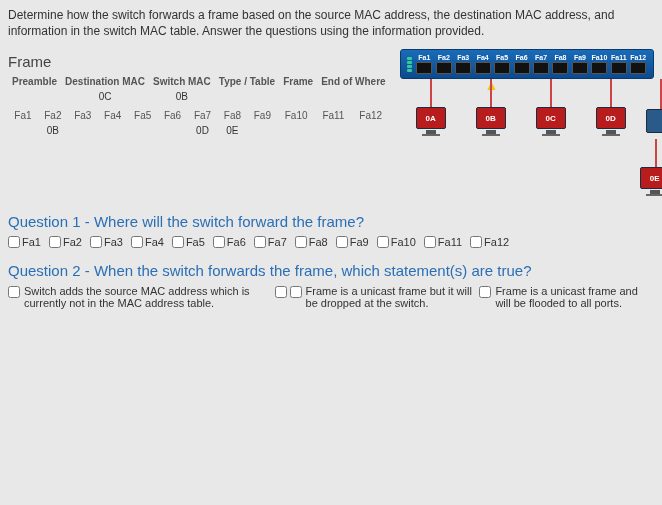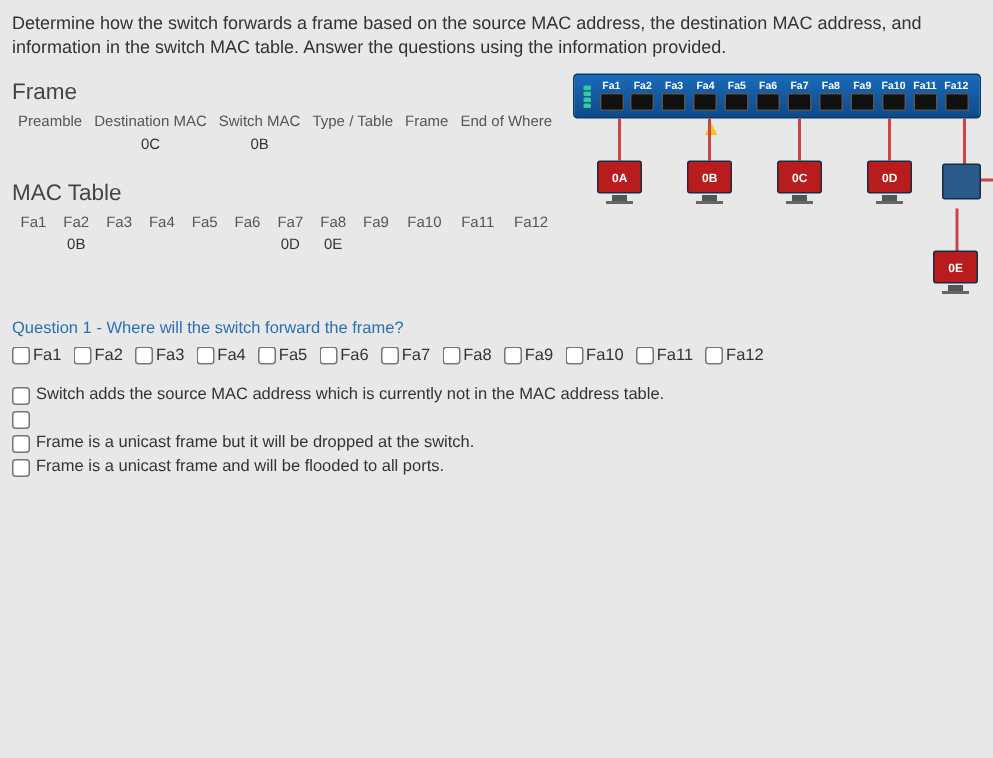--- a/index.html
+++ b/index.html
@@ -2,44 +2,44 @@
 <html><head>
 <meta charset="utf-8">
 <style>
 body{font-family:Arial,sans-serif;font-size:12px;color:#333;background:#e8e8e8;margin:0;padding:8px;width:662px;box-sizing:border-box}
 .intro{font-size:12px;margin-bottom:10px;line-height:1.3}
 .top-row{display:flex;gap:10px;margin-bottom:12px}
 .left-col{flex:0 0 300px}
 .right-col{flex:1}
 .section-title{font-size:15px;font-weight:normal;color:#444;margin:4px 0}
 .frame-table{width:100%;border-collapse:collapse;font-size:10px;text-align:center}
-.frame-table th{font-weight:normal;color:#555;padding:2px 4px;white-space:nowrap}
+.frame-table th{font-weight:bold;color:#555;padding:2px 4px;white-space:nowrap}
 .frame-table td{padding:2px 4px}
 .mac-table{width:100%;border-collapse:collapse;font-size:10px;text-align:center;margin-top:4px}
 .mac-table th{font-weight:normal;color:#555;padding:2px}
 .mac-table td{padding:2px}
 .switch-device{background:linear-gradient(#1a6bb8,#0d4a8c);border:1px solid #083a6e;border-radius:3px;padding:4px 6px;display:flex;align-items:center;gap:4px}
 .switch-leds{display:flex;flex-direction:column;gap:1px}
 .led{width:5px;height:3px;background:#3c9;border-radius:1px}
 .ports-row{display:flex;gap:2px;flex:1}
 .port-group{flex:1;display:flex;flex-direction:column;align-items:center}
 .port-label{color:#fff;font-size:7px;font-weight:bold;margin-bottom:1px}
 .port{width:14px;height:10px;background:#111;border:1px solid #555;border-radius:1px}
 .network-area{position:relative;height:120px;margin-top:0}
 .host{position:absolute;display:flex;flex-direction:column;align-items:center}
 .monitor{width:28px;height:20px;background:#b91c1c;border:1px solid #1a2d40;border-radius:2px;display:flex;align-items:center;justify-content:center;color:#fff;font-size:8px;font-weight:bold}
 .stand{width:10px;height:4px;background:#555;margin-top:1px}
 .base{width:18px;height:2px;background:#666}
 .cable{position:absolute;background:#c44;width:2px}
 .question-block{margin-top:14px}
-.q-title{font-size:11px;color:#2a6fb5;margin-bottom:6px}
+.q-title{font-size:15px;color:#2a6fb5;margin-bottom:6px}
 .checkbox-row{display:flex;flex-wrap:wrap;gap:8px;font-size:11px}
 .checkbox-item{display:flex;align-items:center;gap:2px}
 .checkbox-item input{margin:0;width:12px;height:12px}
-.stmt-list{display:flex;flex-direction:column;gap:3px;font-size:11px}
+.stmt-list{display:flex;flex-direction:row;gap:3px;font-size:11px}
 .stmt-item{display:flex;align-items:flex-start;gap:4px}
 .stmt-item input{margin:0;margin-top:1px;width:12px;height:12px}
 .arrow-up{position:absolute;color:#f5c518;font-size:14px;left:85px;top:-2px}
 </style>
 </head>
 <body>
 
 <div class="intro">Determine how the switch forwards a frame based on the source MAC address, the destination MAC address, and information in the switch MAC table. Answer the questions using the information provided.</div>
 
 <div class="top-row">
@@ -59,21 +59,20 @@
         <td></td>
         <td>0C</td>
         <td>0B</td>
         <td></td>
         <td></td>
         <td></td>
       </tr>
     </tbody>
       </table>
 
-    <div class="section-title" style="margin-top:16px">MAC Table</div>
     <table class="mac-table">
       <tbody>
           <tr id="mac-headers">
             <th>Fa1</th>
             <th>Fa2</th>
             <th>Fa3</th>
             <th>Fa4</th>
             <th>Fa5</th>
             <th>Fa6</th>
             <th>Fa7</th>
@@ -252,20 +251,21 @@
         <span>Fa11</span>
       </label>
       <label class="checkbox-item">
         <input type="checkbox" style="">
         <span>Fa12</span>
       </label>
     </div>
 </div>
 
 <div class="question-block">
+  <div class="q-title">Question 2 - When the switch forwards the frame, which statement(s) are true?</div>
   <div class="stmt-list" id="q2-statements">
       <label class="stmt-item">
         <input type="checkbox" style="">
         <span>Switch adds the source MAC address which is currently not in the MAC address table.</span>
       </label>
       <label class="stmt-item">
         <input type="checkbox" style="">
       </label>
       <label class="stmt-item">
         <input type="checkbox" style="">

